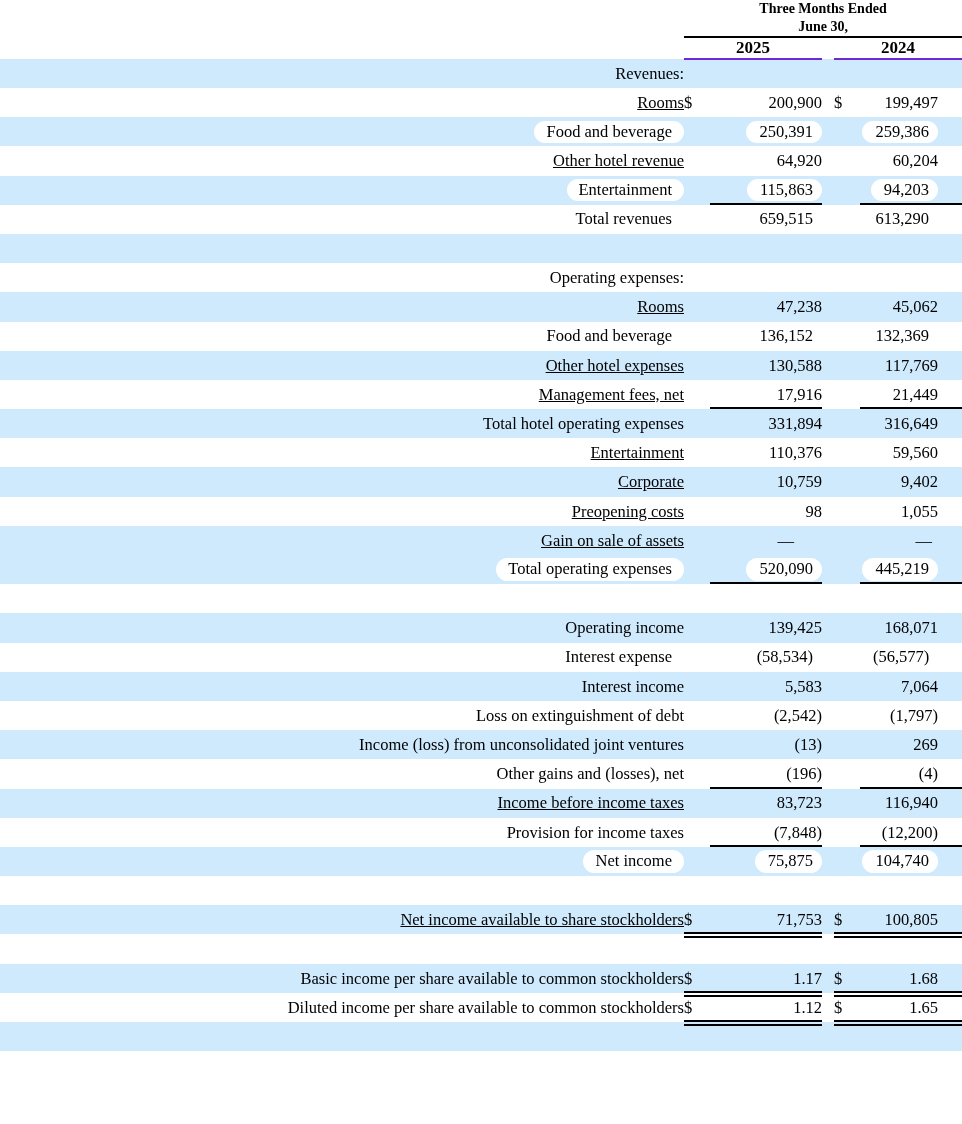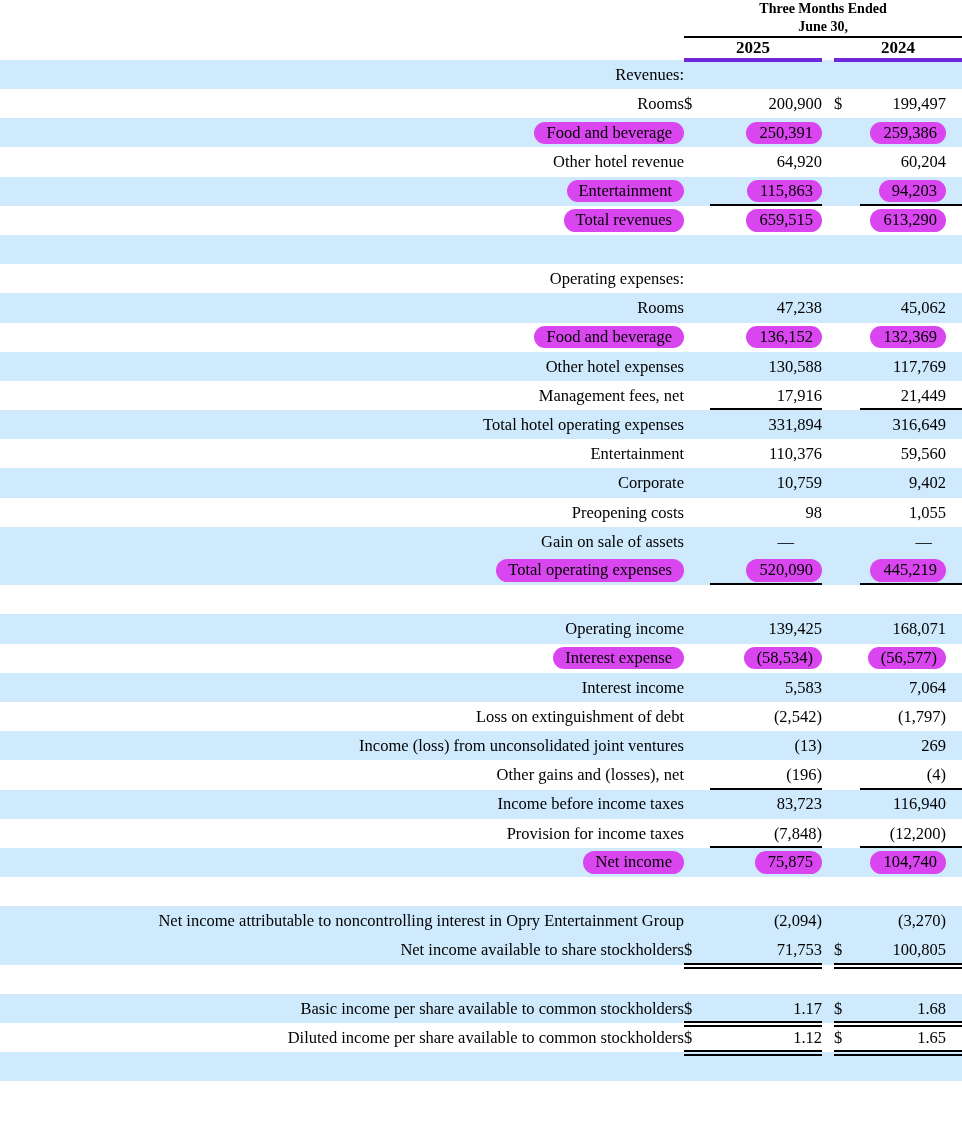--- a/index.html
+++ b/index.html
@@ -44,54 +44,54 @@
     height: 2px;
     background: #000;
     margin: 0 0 0 0;
   }
   .yr {
     text-align: center;
     font-weight: bold;
     font-size: 17px;
     padding: 2px 0 3px 0;
   }
-  .yr-under { border-bottom: 4px solid #6d28d9; }
+  .yr-under { border-bottom: 2px solid #6d28d9; }
 
   
   tr.r { height: 29.2px; }
   tr.r.stripe td { background: #cfeafd; }
   tr.r td {
     padding: 0;
     white-space: nowrap;
     vertical-align: middle;
     line-height: 1.05;
     height: 29.2px;
   }
 
   td.label { text-align: right; padding-left: 30px; }
-  td.label.i1 { padding-left: 60px; }
+  td.label.i1 { padding-left: 60px; text-decoration: underline; }
   td.label.i2 { padding-left: 56px; }
 
   td.cur { text-align: left; padding-left: 2px; }
   td.val { text-align: right; padding-right: 14px; }
-  td.val.v2 { padding-right: 16px; }
+  td.val.v2 { padding-right: 24px; }
   .ruleBottom { box-shadow: inset 0 -2px 0 0 #000; }
   .ruleDouble { box-shadow: inset 0 -2px 0 0 #000, inset 0 -6px 0 0 #fff0, 0 0 0 0 #000; position: relative; }
   .ruleDouble::after {
     content: "";
     position: absolute;
     left: 0; right: 0; bottom: -4px;
     height: 2px; background: #000;
   }
   td.val, td.cur { position: relative; }
 
   
   .hl {
     display: inline-block;
-    background: #d946ef;
+    background: #ffffff;
     border-radius: 14px;
     padding: 2px 12px 3px 12px;
     position: relative;
     z-index: 2;
   }
   td.val .hl { padding: 2px 9px 3px 13px; text-align: center; }
 
   .spacer td { height: 29.2px; }
 </style>
 </head>
@@ -384,28 +384,20 @@
 
     <tr class="r spacer">
       <td></td>
           <td></td>
           <td></td>
       <td></td>
           <td></td>
           <td></td>
     </tr>
 
-    <tr class="r stripe">
-      <td class="label">Net income attributable to noncontrolling interest in Opry Entertainment Group</td>
-      <td class="cur"></td>
-      <td class="val">(2,094)</td>
-      <td></td>
-      <td class="cur"></td>
-      <td class="val v2">(3,270)</td>
-    </tr>
 
 
     <tr class="r stripe">
       <td class="label i1">Net income available to share stockholders</td>
       <td class="cur ruleDouble">$</td>
       <td class="val ruleDouble">71,753</td>
       <td></td>
       <td class="cur ruleDouble">$</td>
       <td class="val v2 ruleDouble">100,805</td>
     </tr>

